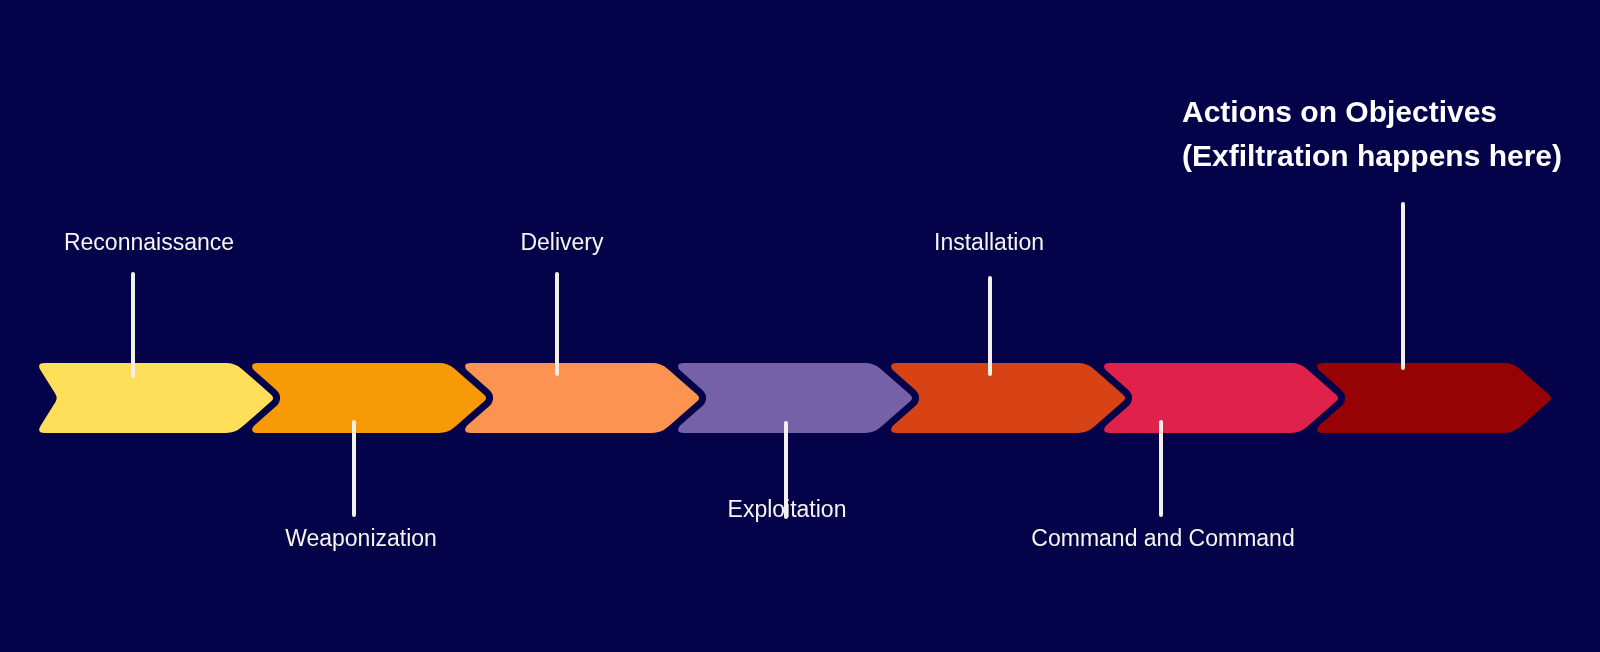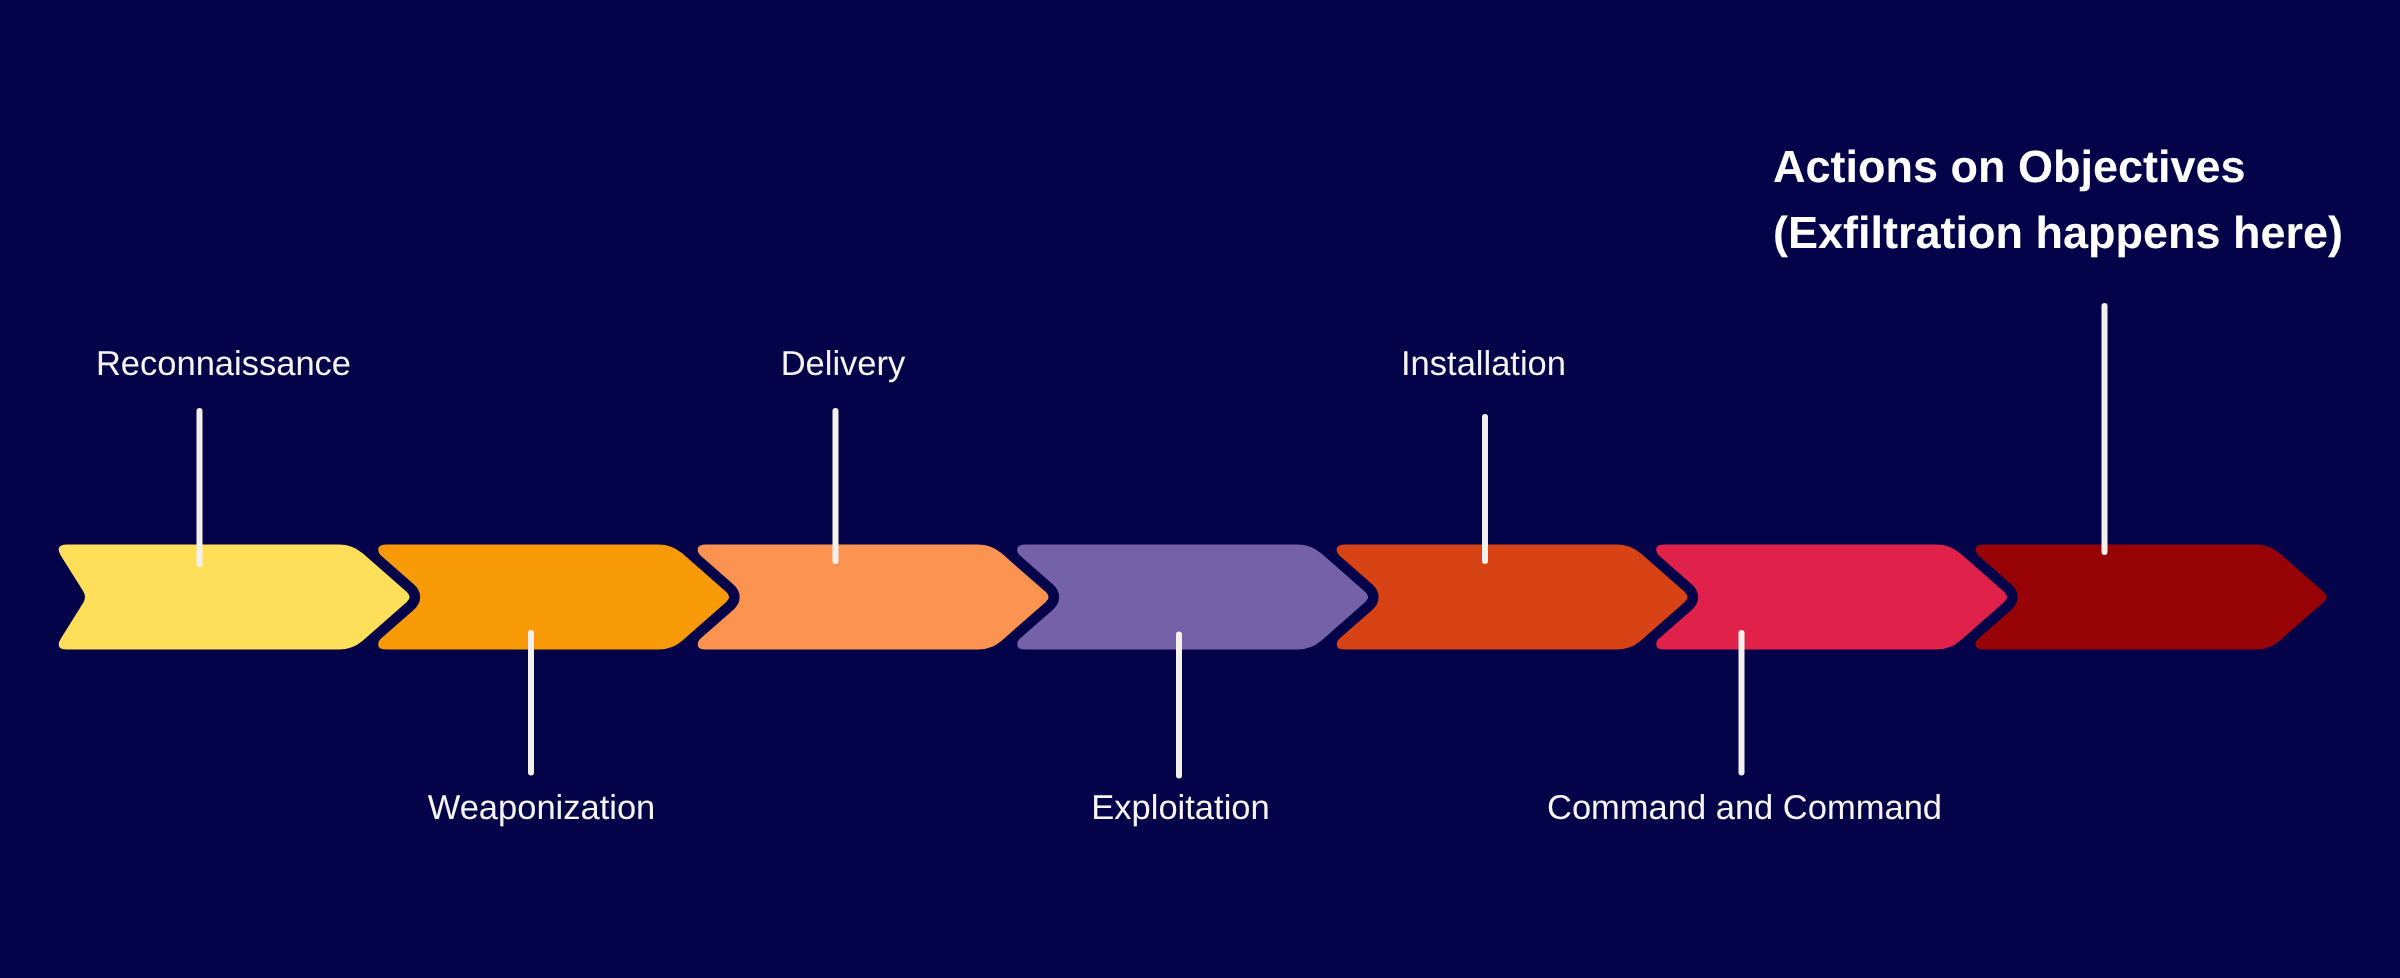--- a/index.html
+++ b/index.html
@@ -59,21 +59,21 @@
     color: #F7F4F0;
     font-size: 23px;
     font-weight: 400;
     white-space: nowrap;
     transform: translateX(-50%);
     z-index: 26;
   }
   .label-1 { left: 149px;  top: 229px; }
   .label-2 { left: 361px;  top: 525px; }
   .label-3 { left: 562px;  top: 229px; text-align: right; }
-  .label-4 { left: 787px;  top: 525px; }
+  .label-4 { left: 787px;  top: 496px; }
   .label-5 { left: 989px;  top: 229px; }
   .label-6 { left: 1163px; top: 525px; }
 
   .title-block {
     position: absolute;
     left: 1372px;
     top: 90px;
     transform: translateX(-50%);
     color: #FFFFFF;
     font-size: 30px;

